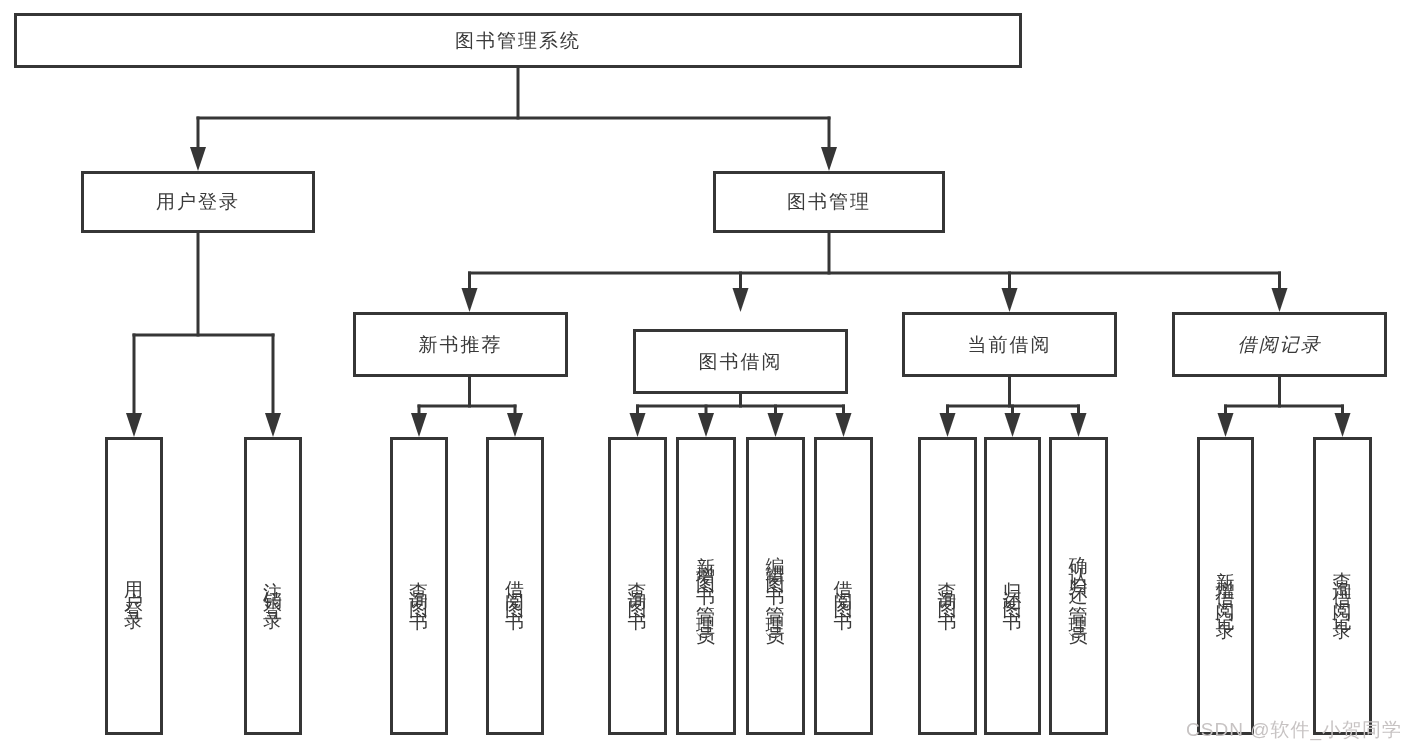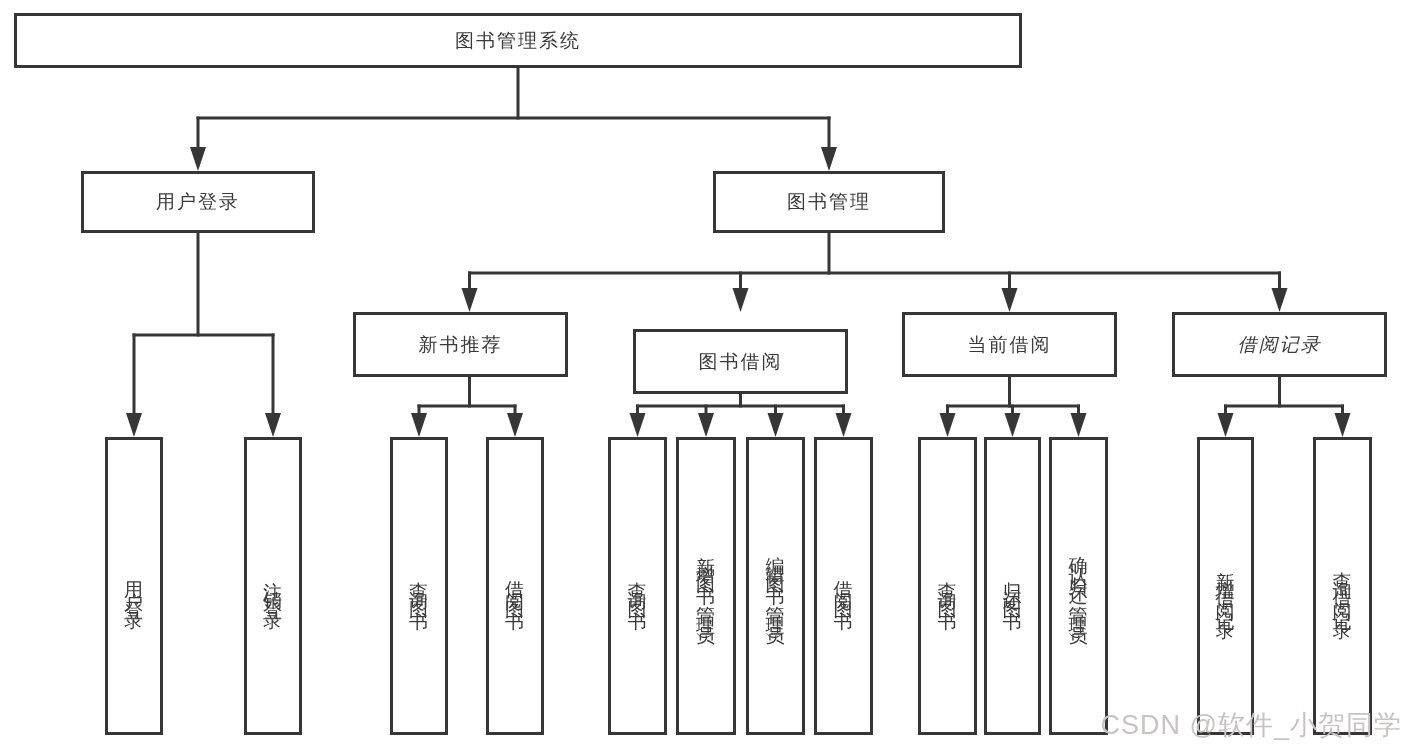--- a/index.html
+++ b/index.html
@@ -52,21 +52,21 @@
     writing-mode: vertical-rl;
     font-size: 19px;
     letter-spacing: 10px;
     line-height: 1;
     white-space: nowrap;
   }
   .watermark {
     position: absolute;
     right: 3px;
     bottom: 4px;
-    font-size: 27px;
+    font-size: 19px;
     letter-spacing: 1px;
     color: #c7c3c3;
     z-index: 5;
     white-space: nowrap;
   }
 </style>
 </head>
 <body>
 
 <div class="canvas">

